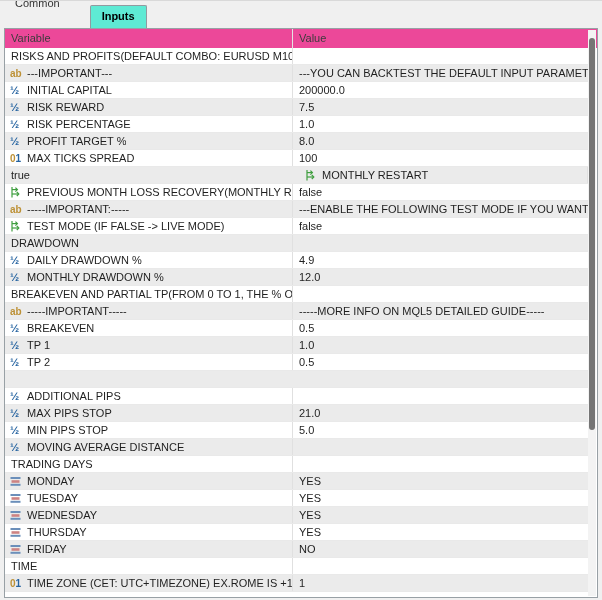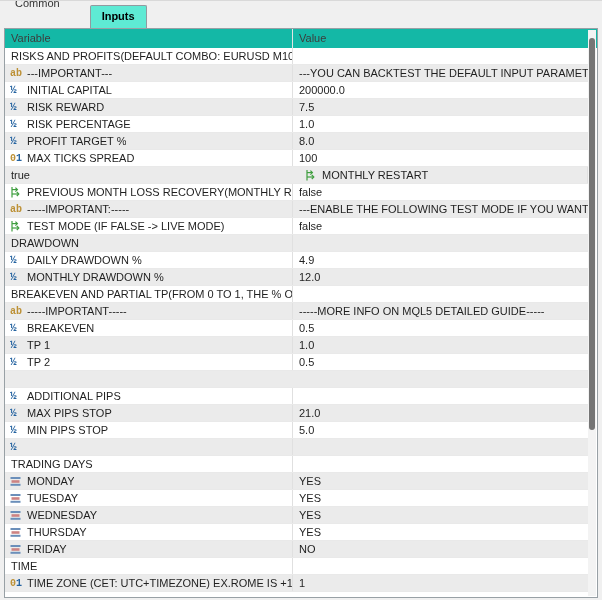--- a/index.html
+++ b/index.html
@@ -18,32 +18,32 @@
   .tab.active{
     background:#5eead4;border:1px solid #919a9f;border-bottom:none;
     border-radius:2px 2px 0 0;font-weight:bold;color:#000;z-index:3;top:0;
     padding-bottom:6px;
   }
   
   .panel{
     position:absolute;left:4px;top:27px;width:594px;height:570px;
     background:#fff;border:1px solid #98a0a5;box-sizing:border-box;z-index:2;
   }
-  .thead{display:flex;height:19px;color:#3c3c3c;background:#14b8a6;}
+  .thead{display:flex;height:19px;color:#3c3c3c;background:#ec4899;}
   .th{padding:3px 6px 0 6px;box-sizing:border-box;}
   .th-var{width:288px;border-right:1px solid #e4e4e4;}
   .th-val{flex:1;}
   .tbody{position:absolute;top:19px;left:0;right:9px;bottom:0;overflow:hidden;}
   .row{display:flex;height:17px;box-sizing:border-box;border-bottom:1px solid #e9e9e9;background:#fff;}
   .row:nth-child(even){background:#ebebeb;}
   .cell{display:flex;align-items:center;box-sizing:border-box;white-space:nowrap;overflow:hidden;}
   .cell-var{width:288px;border-right:1px solid #e0e0e0;padding-left:5px;}
   .cell-val{flex:1;padding-left:6px;}
   .row.group .cell-var{padding-left:6px;}
-  .ic{width:17px;min-width:17px;text-align:left;display:inline-flex;align-items:center;font-family:Liberation Mono, monospace;}
+  .ic{width:17px;min-width:17px;text-align:left;display:inline-flex;align-items:center;}
   .ic-str{color:#bd9136;font-weight:bold;font-size:10px;letter-spacing:0;}
   .ic-dbl{color:#2563a0;font-weight:bold;font-size:11px;}
   .ic-int{font-weight:bold;font-size:10px;}
   .ic-int .d0{color:#bd9136;}
   .ic-int .d1{color:#2563a0;}
   .lbl{overflow:hidden;text-overflow:clip;white-space:nowrap;}
   
   .vscroll{position:absolute;top:1px;right:1px;bottom:1px;width:8px;background:#f3f3f3;}
   .vthumb{position:absolute;left:1px;top:8px;width:6px;height:392px;background:#757575;border-radius:3px;}
 </style>
@@ -274,20 +274,21 @@
           </span>
           <span class="lbl">MIN PIPS STOP</span>
         </div>
         <div class="cell cell-val">5.0</div>
       </div>
       <div class="row">
         <div class="cell cell-var">
           <span class="ic">
             <span class="ic-dbl">½</span>
           </span>
+          <span class="lbl">MOVING AVERAGE DISTANCE</span>
         </div>
       </div>
       <div class="row group">
         <div class="cell cell-var">
           <span class="lbl">TRADING DAYS</span>
         </div>
         <div class="cell cell-val"></div>
       </div>
       <div class="row">
         <div class="cell cell-var">

